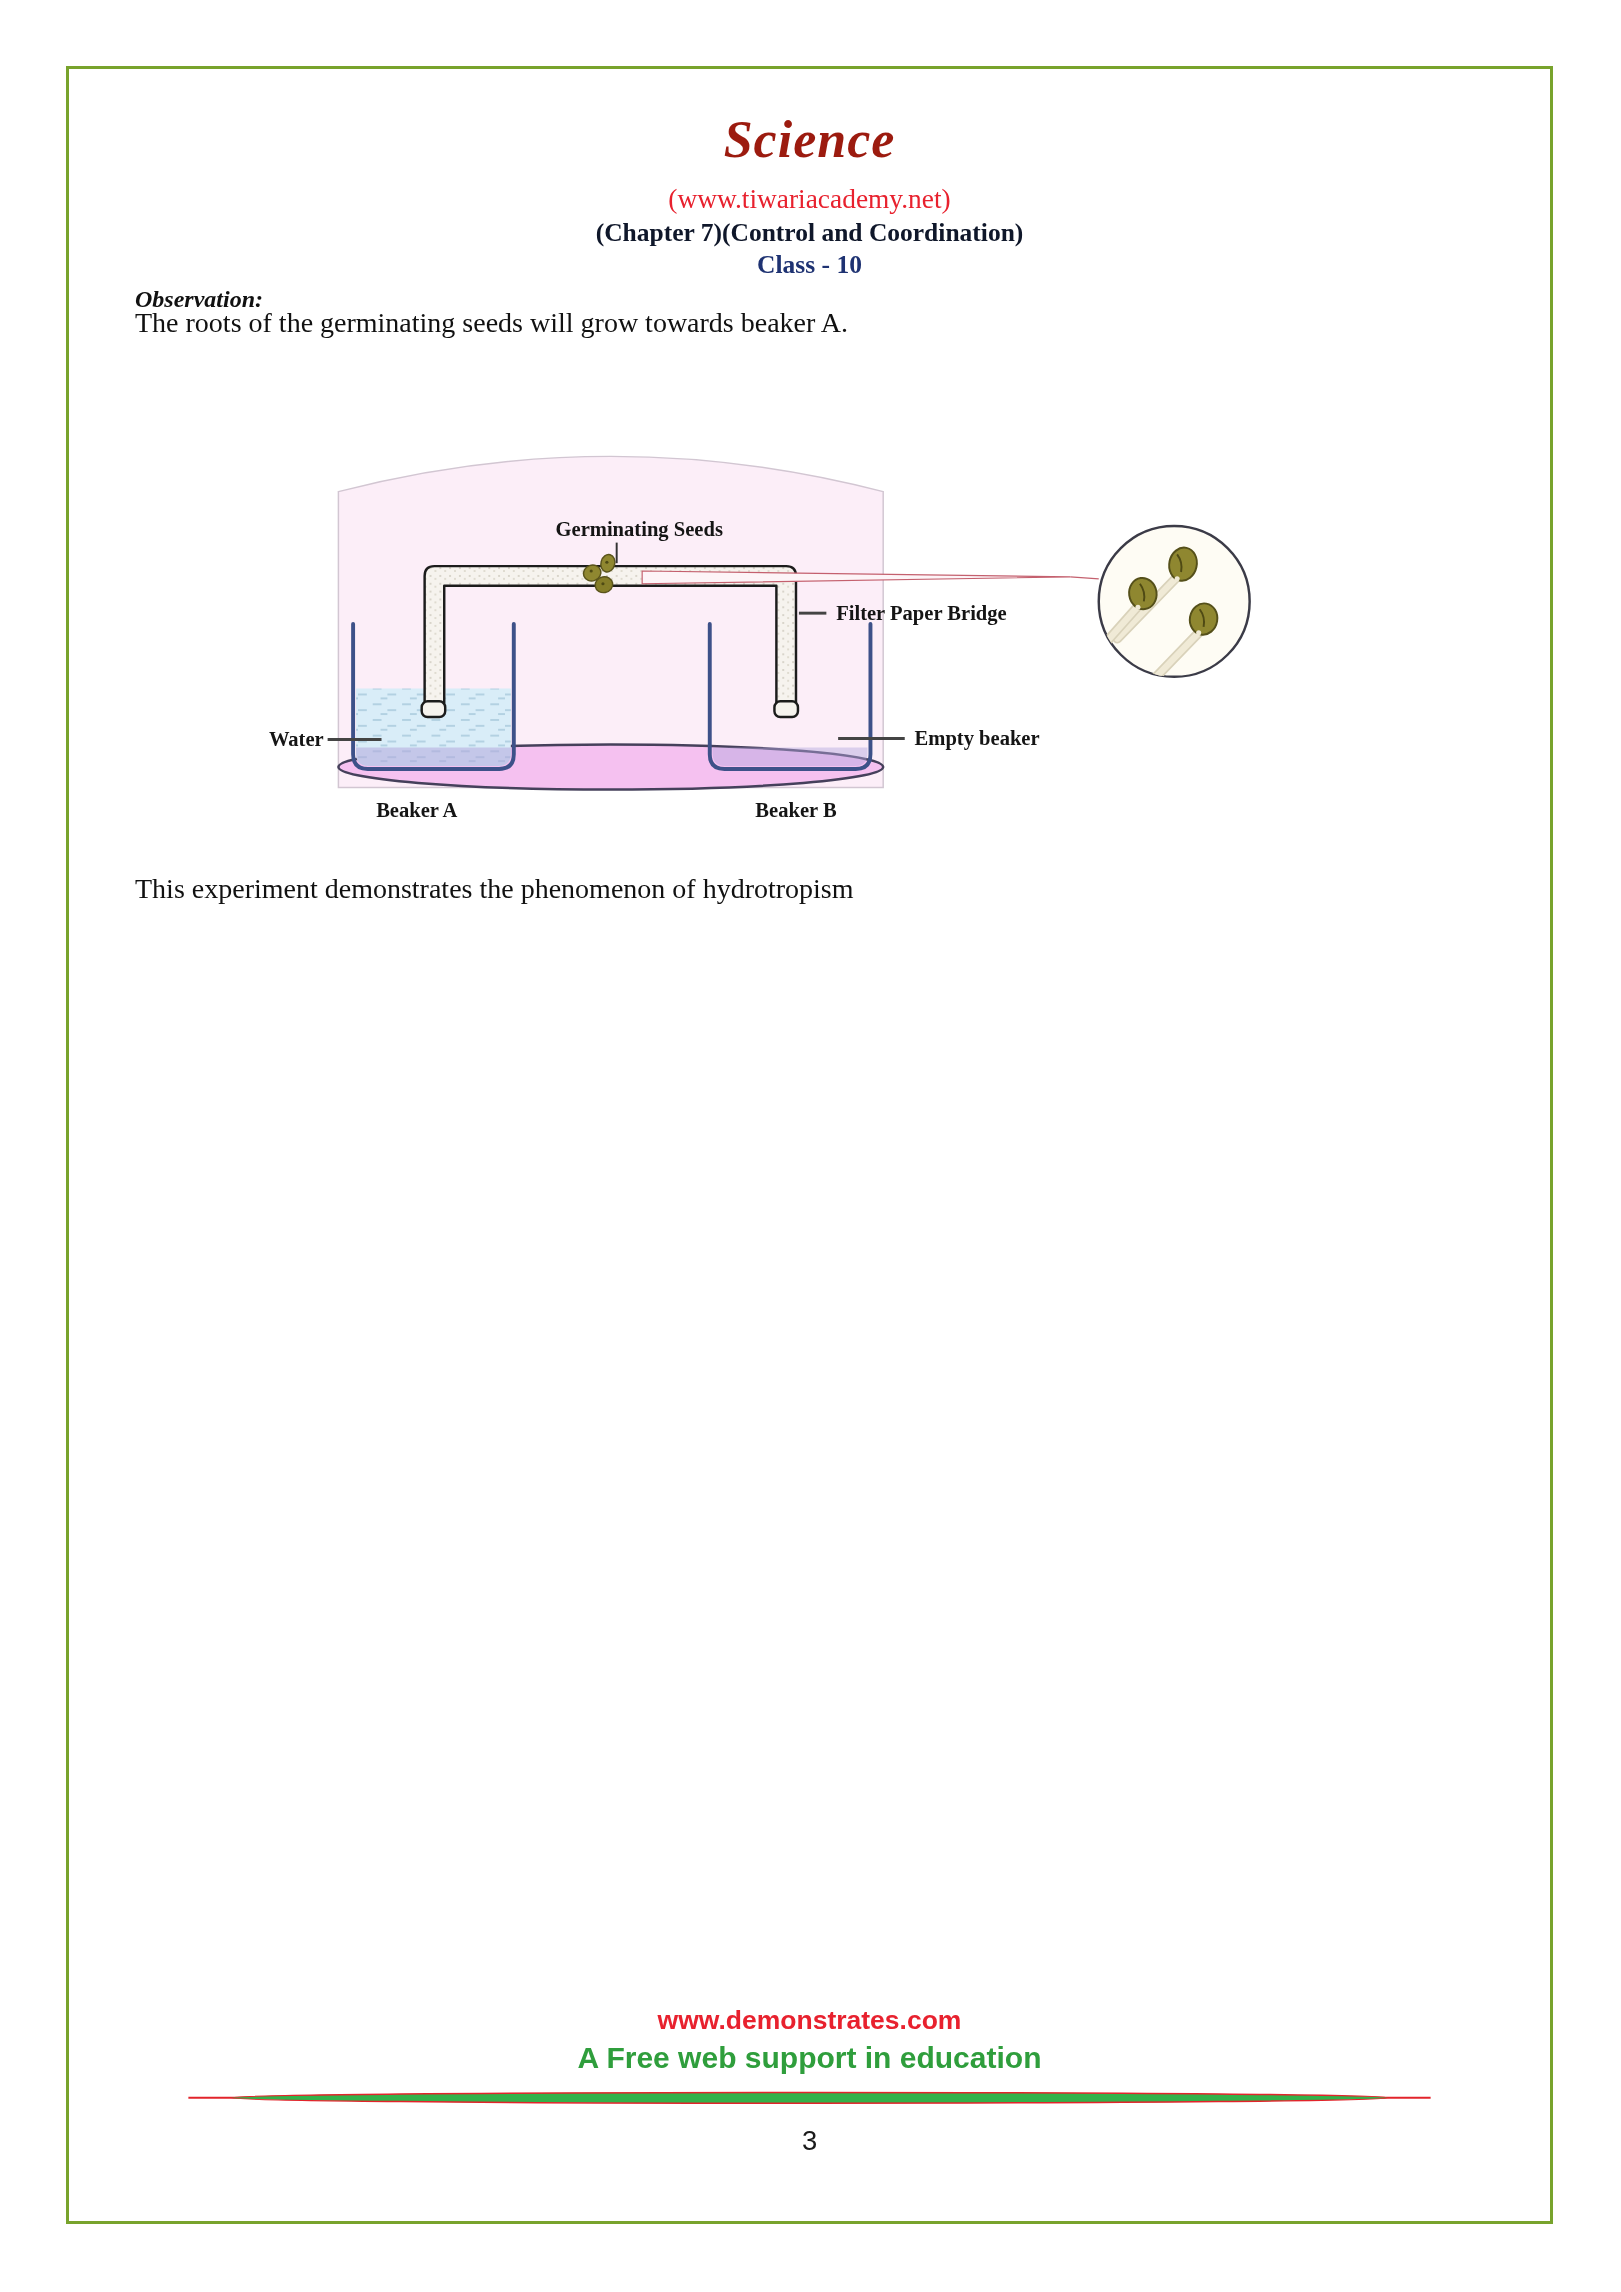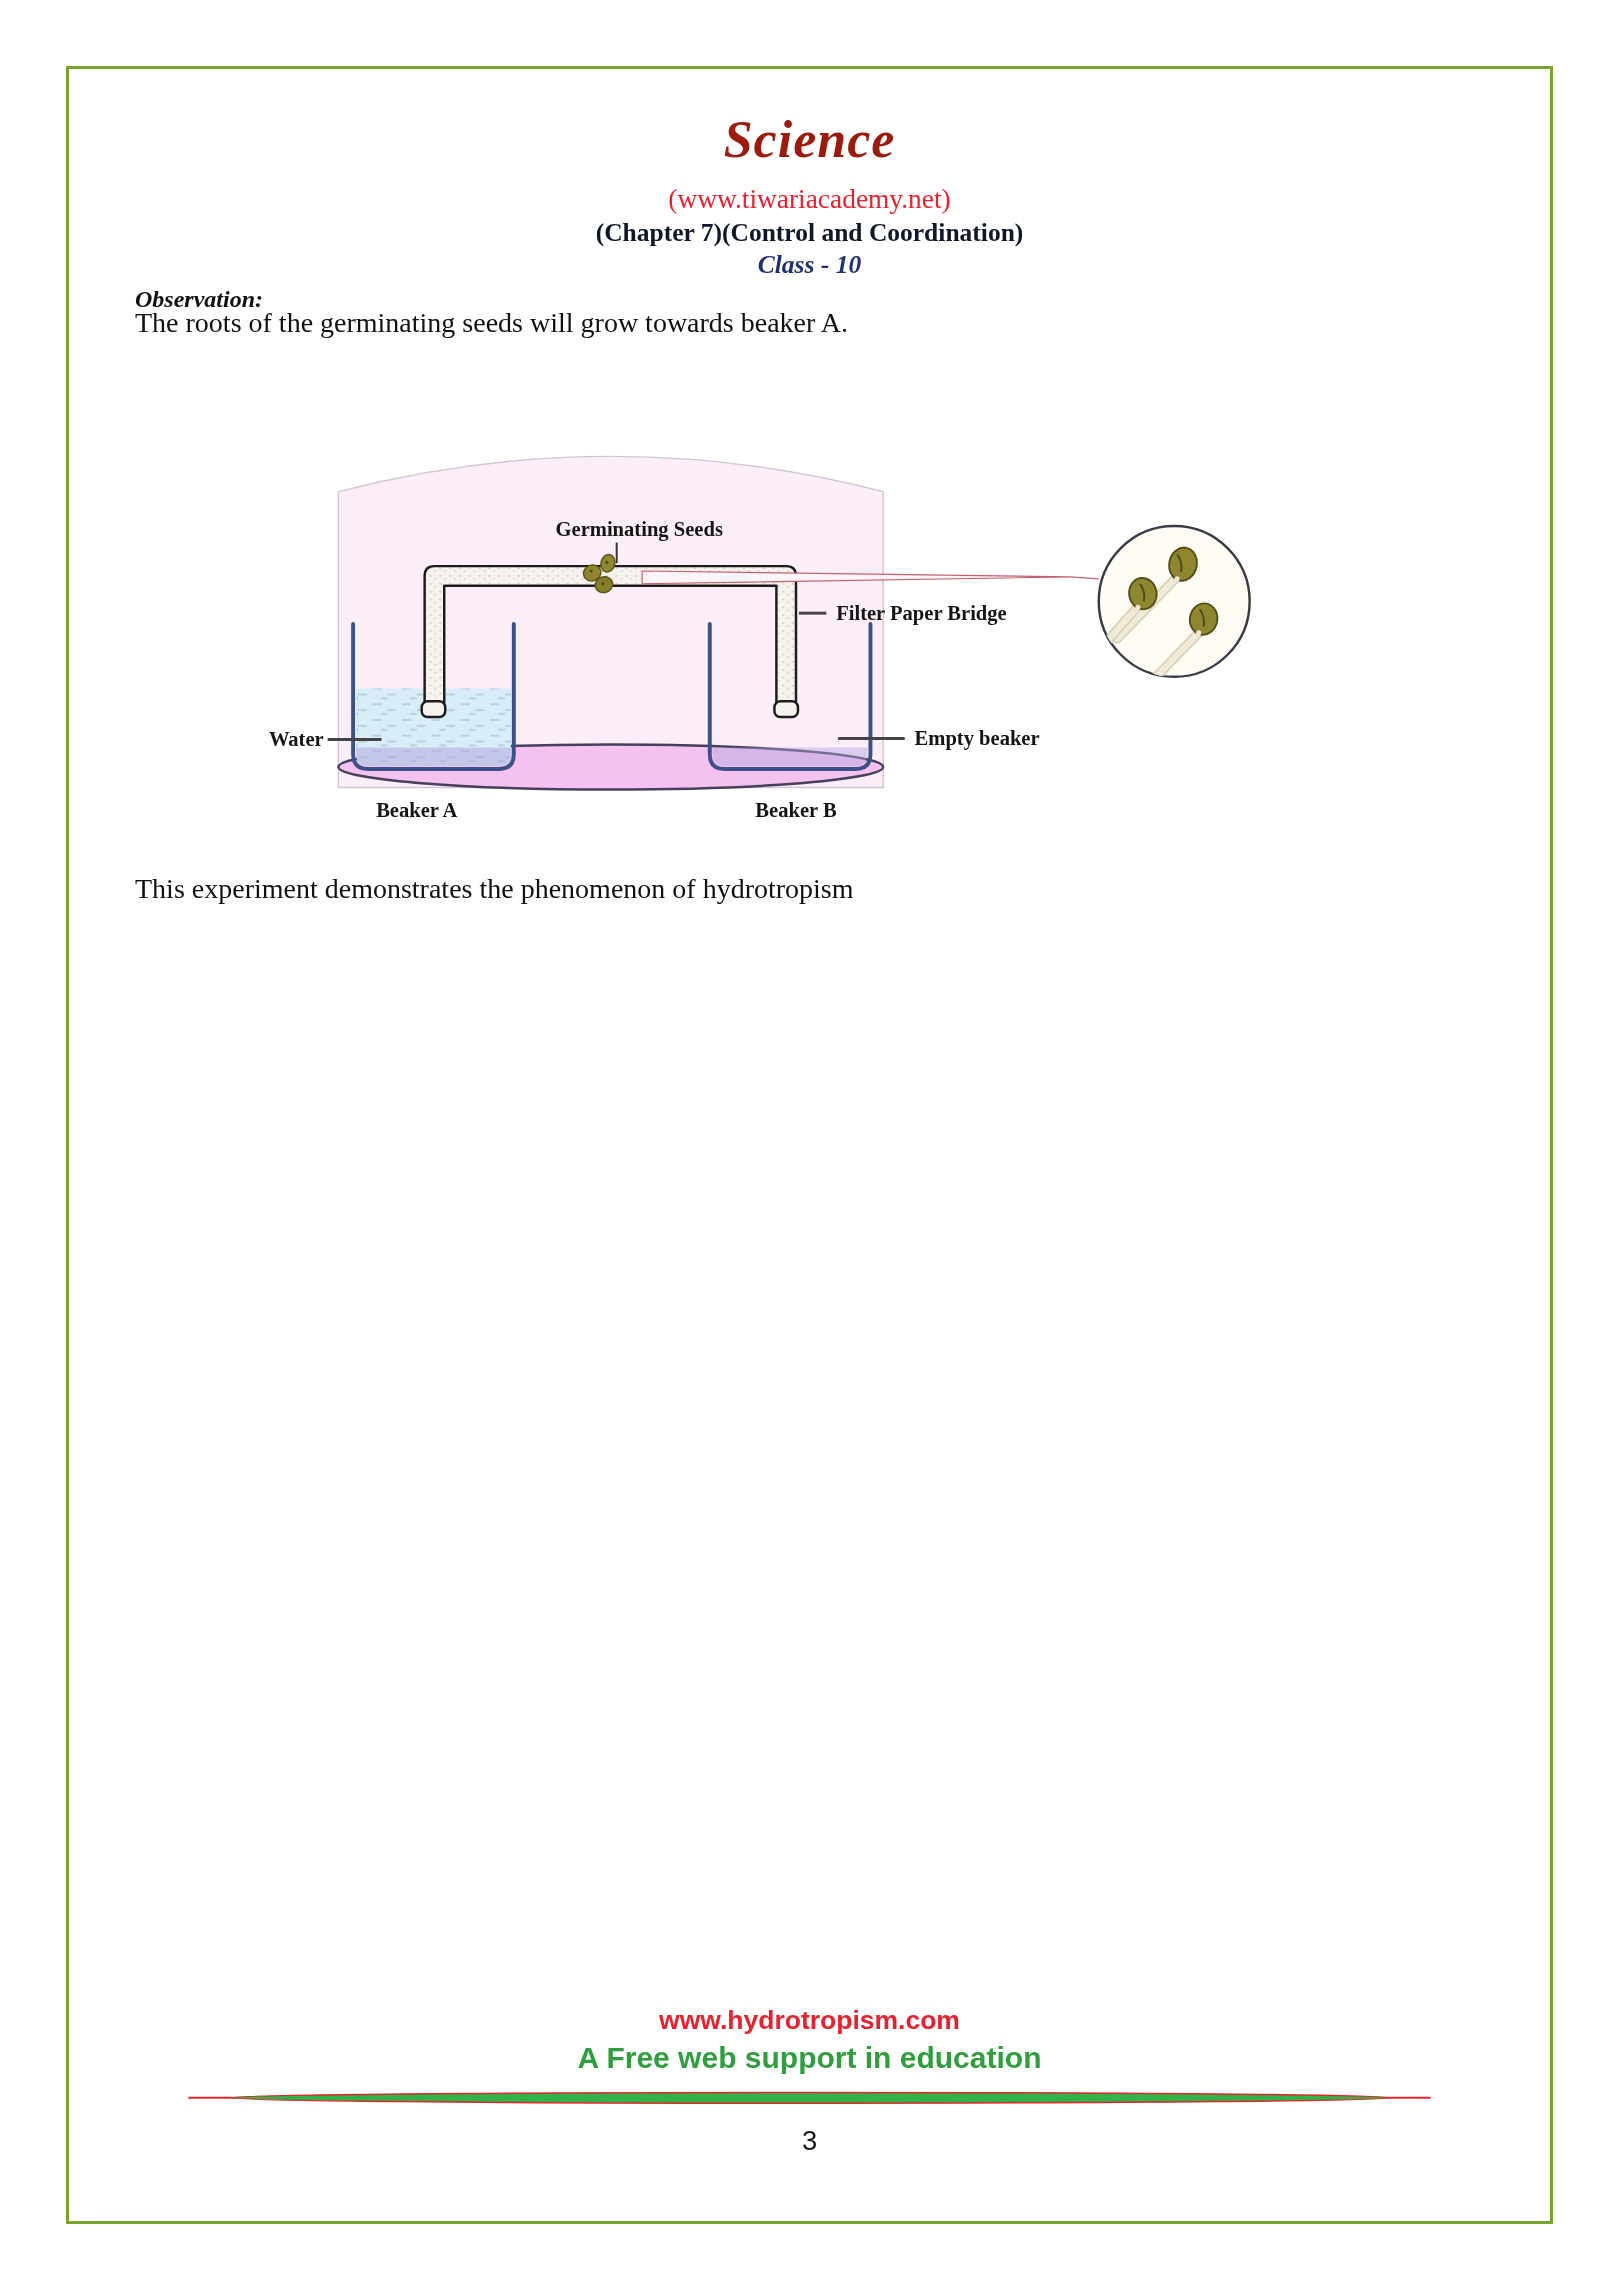--- a/index.html
+++ b/index.html
@@ -4,21 +4,21 @@
 <style>
   html,body{margin:0;padding:0;background:#ffffff;}
   .page{position:relative;width:1621px;height:2293px;background:#ffffff;
         font-family:"Liberation Serif",serif;overflow:hidden;}
   .frame{position:absolute;left:66px;top:66px;width:1487px;height:2158px;
          border:3.9px solid #78a32c;box-sizing:border-box;}
   .header{position:absolute;left:66px;top:114px;width:1487px;text-align:center;line-height:1;}
   .title{font-size:52px;font-weight:bold;font-style:italic;color:#9c1b0f;letter-spacing:1px;}
   .site{font-size:27.4px;font-weight:normal;color:#e8212e;margin-top:19.6px;}
   .chapter{font-size:25.5px;font-weight:bold;color:#0f172a;margin-top:6.9px;}
-  .classline{font-size:25.5px;font-weight:bold;color:#1e3272;margin-top:6.9px;font-style:italic;}
+  .classline{font-size:25.5px;font-weight:bold;color:#1e3272;margin-top:6.9px;}
   .obs-head{position:absolute;left:135px;top:286px;font-size:24px;font-weight:bold;
             font-style:italic;color:#111;}
   .obs-text{position:absolute;left:135px;top:307px;font-size:28px;color:#111;}
   .conclusion{position:absolute;left:135px;top:873px;font-size:28px;color:#111;}
   .diagram{position:absolute;left:164px;top:417px;width:1117px;height:456px;}
   .diagram svg{display:block;}
   .dlabel{font-family:"Liberation Serif",serif;font-weight:bold;font-size:21px;fill:#151515;}
   .footer{position:absolute;left:66px;top:2007px;width:1487px;text-align:center;
           font-family:"Liberation Sans",sans-serif;line-height:1;}
   .website{font-size:26.5px;font-weight:bold;color:#e8212e;}
@@ -133,21 +133,21 @@
       <text class="dlabel" x="766" y="335">Empty beaker</text>
 
       <text class="dlabel" x="258" y="408" text-anchor="middle" font-size="24">Beaker A</text>
       <text class="dlabel" x="645" y="408" text-anchor="middle" font-size="24">Beaker B</text>
     </svg>
   </div>
 
   <div class="conclusion">This experiment demonstrates the phenomenon of hydrotropism</div>
 
   <div class="footer">
-    <div class="website">www.hydrotropism.com</div>
+    <div class="website">www.demonstrates.com</div>
     <div class="tagline">A Free web support in education</div>
   </div>
 
   <div class="divider">
     <svg width="1247" height="19.6" viewBox="0 0 1272 20" xmlns="http://www.w3.org/2000/svg">
       <line x1="2" y1="10" x2="1270" y2="10" stroke="#e2242b" stroke-width="2"></line>
       <ellipse cx="636" cy="10" rx="590" ry="5.5" fill="#33b24a" stroke="#e2242b" stroke-width="1.5"></ellipse>
     </svg>
   </div>
 

